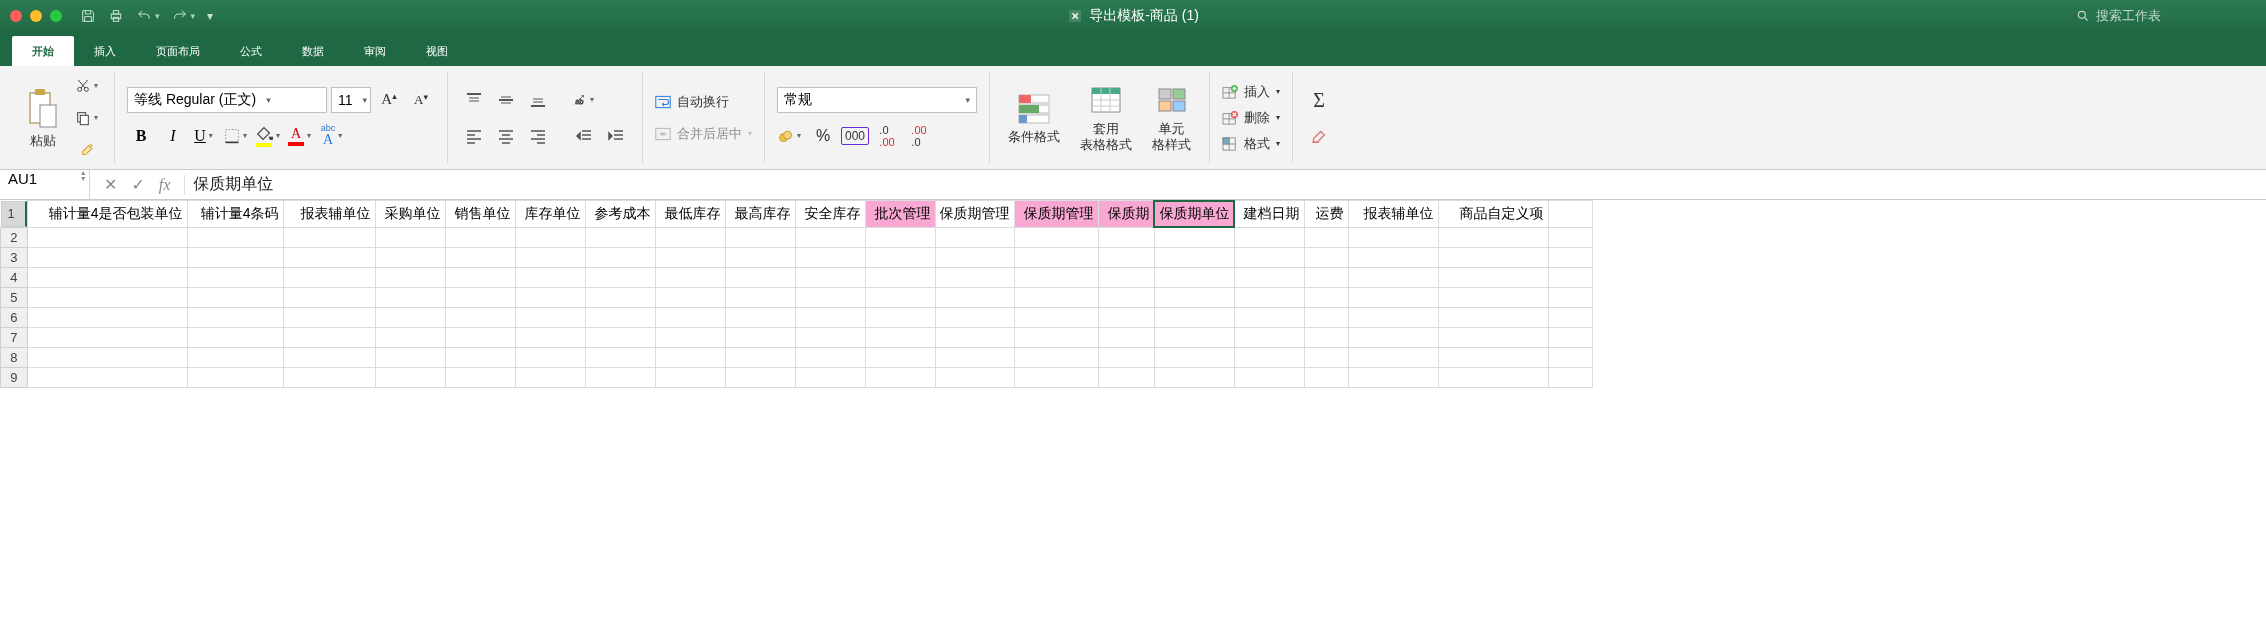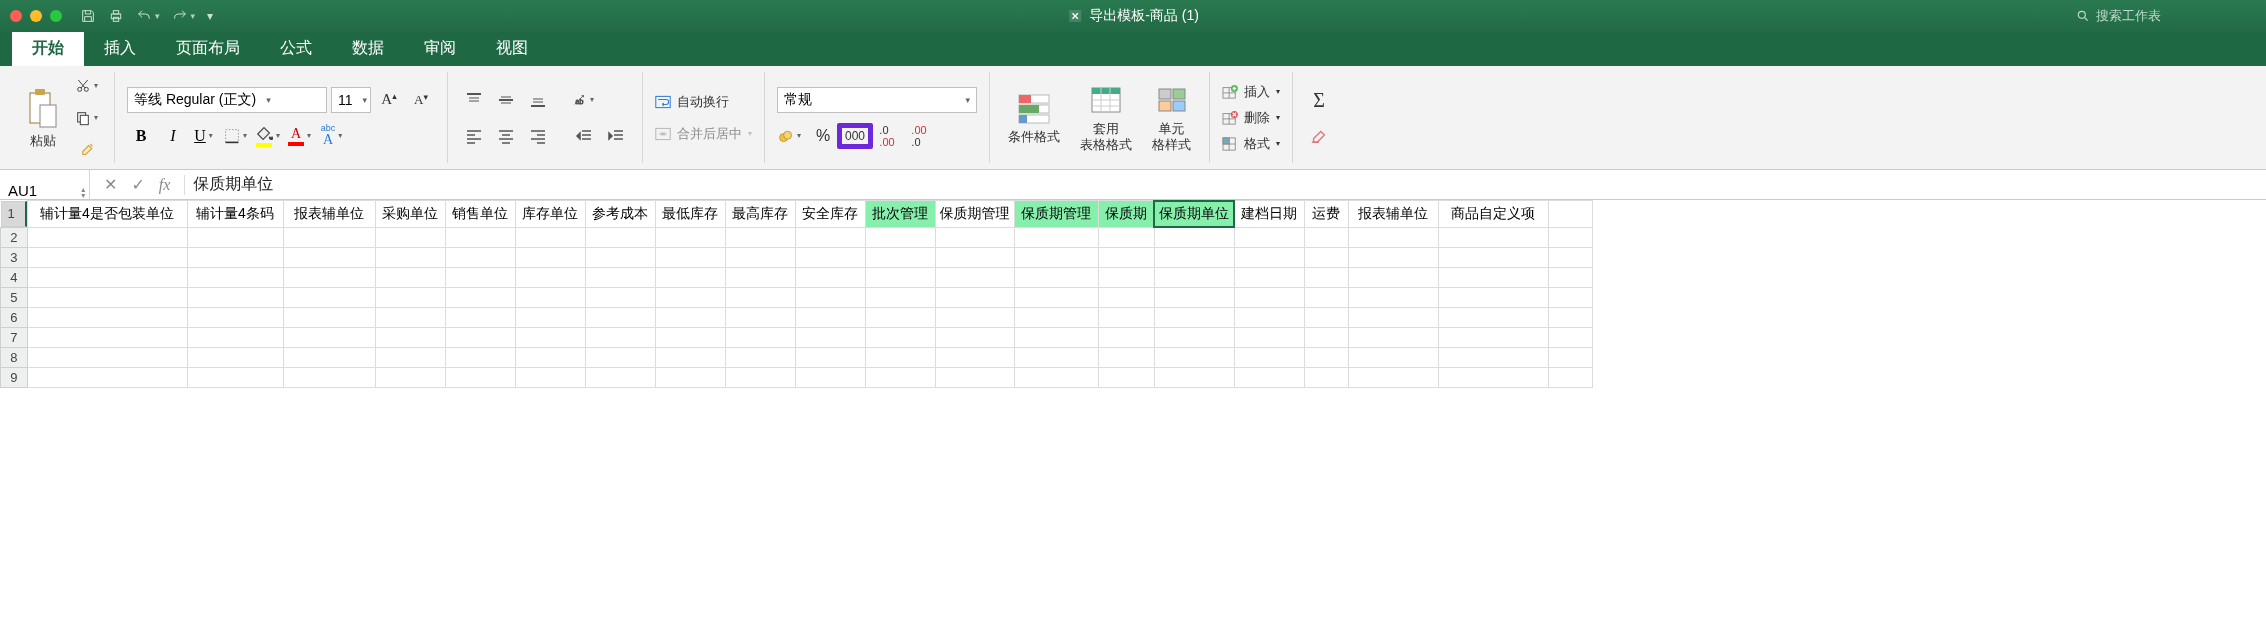--- a/index.html
+++ b/index.html
@@ -14,21 +14,21 @@
   .qat .qbtn { display:flex; align-items:center; gap:3px; opacity:.95; cursor:pointer;}
   .qat svg { width:16px; height:16px; stroke:#cfe9da; fill:none; stroke-width:1.5;}
   .title-center { position:absolute; left:50%; transform:translateX(-50%); display:flex; align-items:center; gap:6px; color:#fff; font-size:14px;}
   .title-center svg{width:16px;height:16px;}
   .searchbox { margin-left:auto; display:flex; align-items:center; gap:6px; color:#bcd9cb; font-size:13px; width:180px;}
   .searchbox svg{width:14px;height:14px;stroke:#bcd9cb;fill:none;stroke-width:2;}
   .caret-down{font-size:9px;opacity:.85;}
 
   
   .tabbar { height: 34px; background:#1e6944; display:flex; align-items:flex-end; padding-left:12px; gap:0; }
-  .tab { padding: 8px 20px 7px; color:#fff; font-size:16px; cursor:pointer; }
+  .tab { padding: 8px 20px 7px; color:#fff; font-size:11px; cursor:pointer; }
   .tab.active { background:#fff; color:#1e6944; font-weight:bold; border-radius:2px 2px 0 0;}
 
   
   .ribbon { background:#f3f3f3; border-bottom:1px solid #c9c9c9; height:104px; display:flex; align-items:stretch; padding:6px 8px; gap:0; overflow:hidden;}
   .group { display:flex; align-items:center; padding:0 12px; border-right:1px solid #d6d6d6; gap:8px; }
   .group:last-child{border-right:none;}
   .bigbtn { display:flex; flex-direction:column; align-items:center; gap:4px; padding:2px 6px; cursor:pointer;}
   .bigbtn .lbl{font-size:13px; color:#333; text-align:center; line-height:1.2;}
   .vstack{display:flex;flex-direction:column;gap:6px;align-items:flex-start;}
   .hstack{display:flex;align-items:center;gap:4px;}
@@ -40,39 +40,39 @@
   .ddbtn .arr{font-size:8px;color:#666;padding:0 3px;}
   .bold{font-weight:bold;font-family:"Times New Roman",serif;font-size:16px;}
   .italic{font-style:italic;font-family:"Times New Roman",serif;font-size:16px;}
   .underline{text-decoration:underline;font-family:"Times New Roman",serif;font-size:16px;}
   .yellow-bar{height:4px;width:16px;background:#ffff00;}
   .red-bar{height:4px;width:16px;background:#ff0000;}
   .row2{display:flex;gap:4px;align-items:center;}
 
   
   .fbar{height:30px;border-bottom:1px solid #c9c9c9;display:flex;align-items:center;background:#fff;}
-  .namebox{width:90px;height:100%;border-right:1px solid #d6d6d6;display:flex;align-items:flex-end;padding:0 8px;font-size:15px;position:relative;gap:44px;}
+  .namebox{width:90px;height:100%;border-right:1px solid #d6d6d6;display:flex;align-items:flex-start;padding:0 8px;font-size:15px;position:relative;gap:44px;}
   .namebox .spin{margin-left:auto;display:flex;flex-direction:column;line-height:6px;font-size:8px;color:#888;}
   .fxbtns{display:flex;align-items:center;gap:14px;padding:0 14px;color:#8a8a8a;}
   .fxbtns span{cursor:pointer;font-size:16px;}
   .fx-it{font-style:italic;font-family:"Times New Roman",serif;}
   .finput{flex:1;padding:0 8px;font-size:16px;color:#222;}
 
   
   .grid-wrap{overflow:auto;}
   table.grid{border-collapse:collapse;table-layout:fixed;}
   .colhdr th{background:#eef0ef;border:1px solid #cfcfcf;font-weight:normal;color:#444;font-size:13px;height:16px;padding:0;}
   .colhdr th.sel{background:#d8d8d8;border-bottom:2px solid #1e6944;}
   .colhdr th.corner{background:#eef0ef;width:26px;}
   .rowhdr{background:#eef0ef;border:1px solid #cfcfcf;text-align:center;font-size:13px;color:#444;width:26px;}
   .rowhdr.sel{background:#d8d8d8;border-right:2px solid #1e6944;}
   td.cell{border:1px solid #dcdcdc;height:20px;padding:0 4px;font-size:14px;white-space:nowrap;overflow:hidden;background:#fff;color:#000;}
-  td.hl{background:#86efac;}
+  td.hl{background:#f9a8d4;}
   td.selcell{outline:2px solid #1e6944;outline-offset:-1px;}
-  tr.r1 td.cell{text-align:center;}
+  tr.r1 td.cell{text-align:right;}
 
   .cells-label{display:flex;align-items:center;gap:6px;font-size:13px;color:#333;white-space:nowrap;}
   .cells-label svg{width:16px;height:14px;}
 </style>
 </head>
 <body>
 
 <div class="titlebar">
   <div class="traffic">
     <div class="dot red"></div>
@@ -344,21 +344,21 @@
             <svg viewBox="0 0 20 20">
               <circle cx="7" cy="12" r="5" fill="#f0c24b" stroke="#b8901f"></circle>
               <circle cx="12" cy="9" r="5" fill="#f5d377" stroke="#b8901f"></circle>
             </svg>
             <span class="arr">▾</span>
           </div>
         <div class="iconbtn">
             <span style="font-size:16px;color:#333">%</span>
           </div>
         <div class="iconbtn">
-            <span style="font-size:12px;color:#333;border:5px solid #6d28d9;padding:1px 3px;border-radius:2px">000</span>
+            <span style="font-size:12px;color:#333;border:1px solid #6d28d9;padding:1px 3px;border-radius:2px">000</span>
           </div>
         <div class="iconbtn">
             <span style="font-size:11px;color:#333">.0<br><span style="color:#c33">.00</span></span>
           </div>
         <div class="iconbtn">
             <span style="font-size:11px;color:#333"><span style="color:#c33">.00</span><br>.0</span>
           </div>
       </div>
     </div>
   </div>

